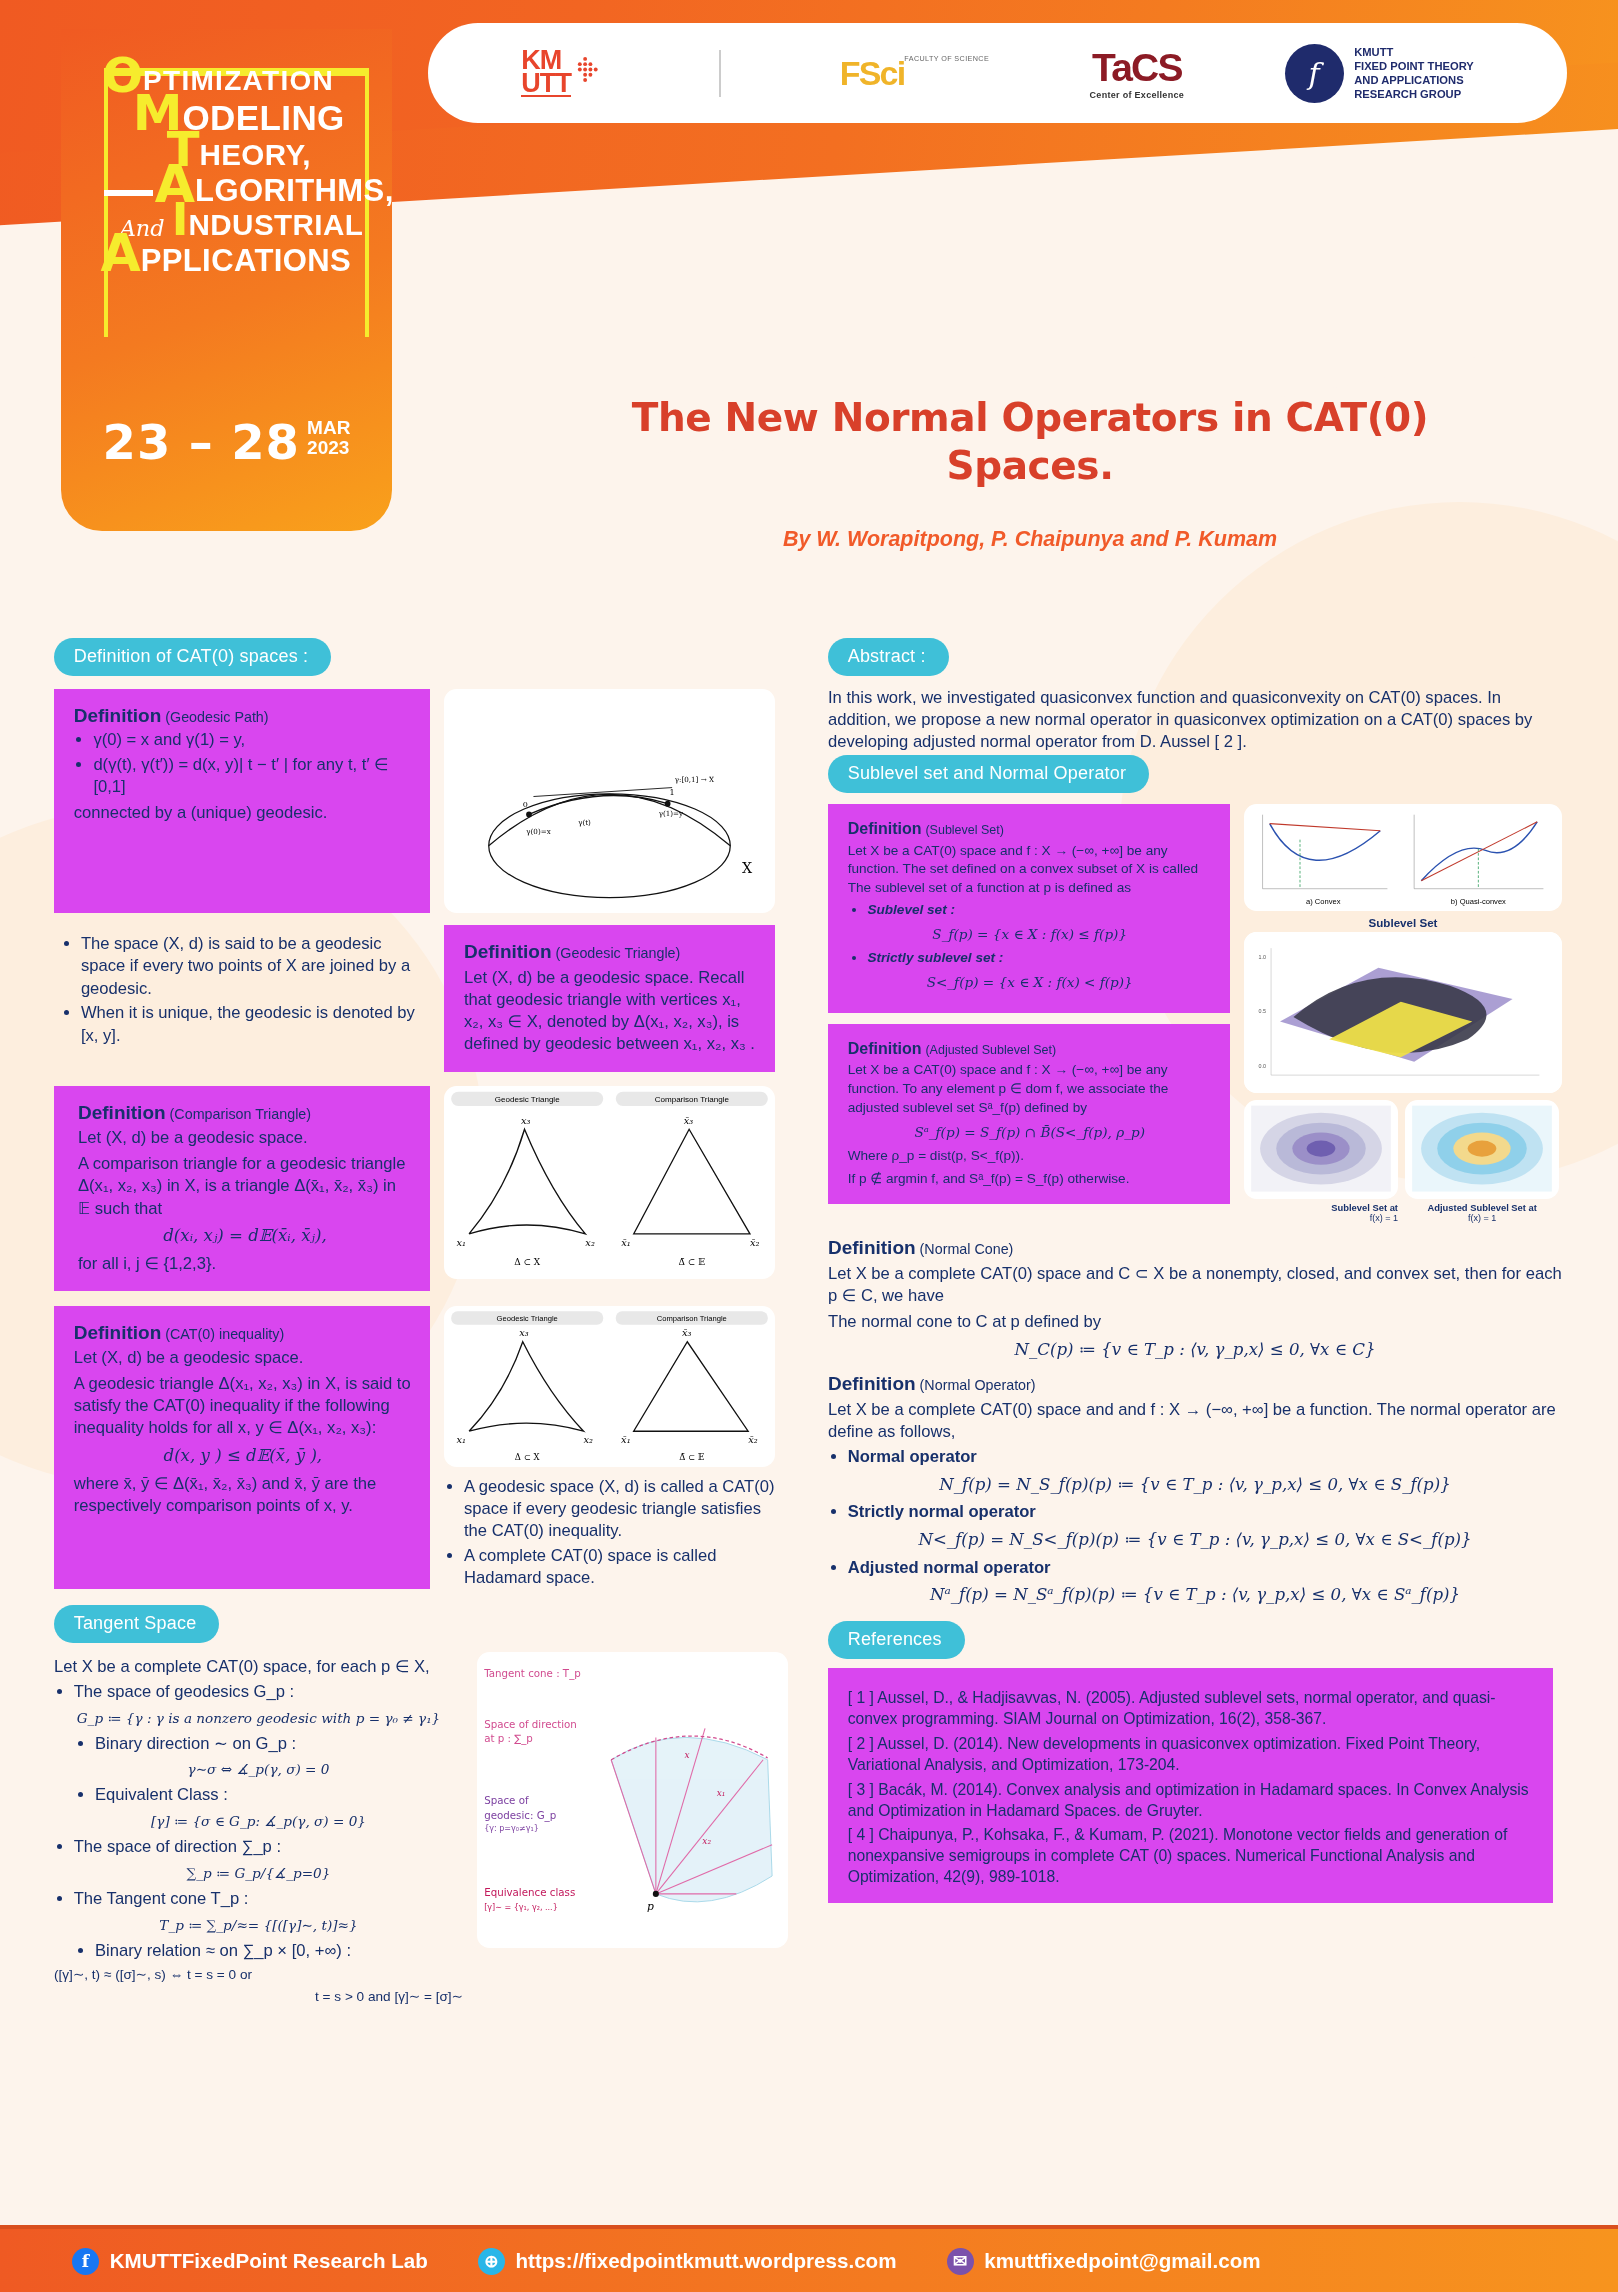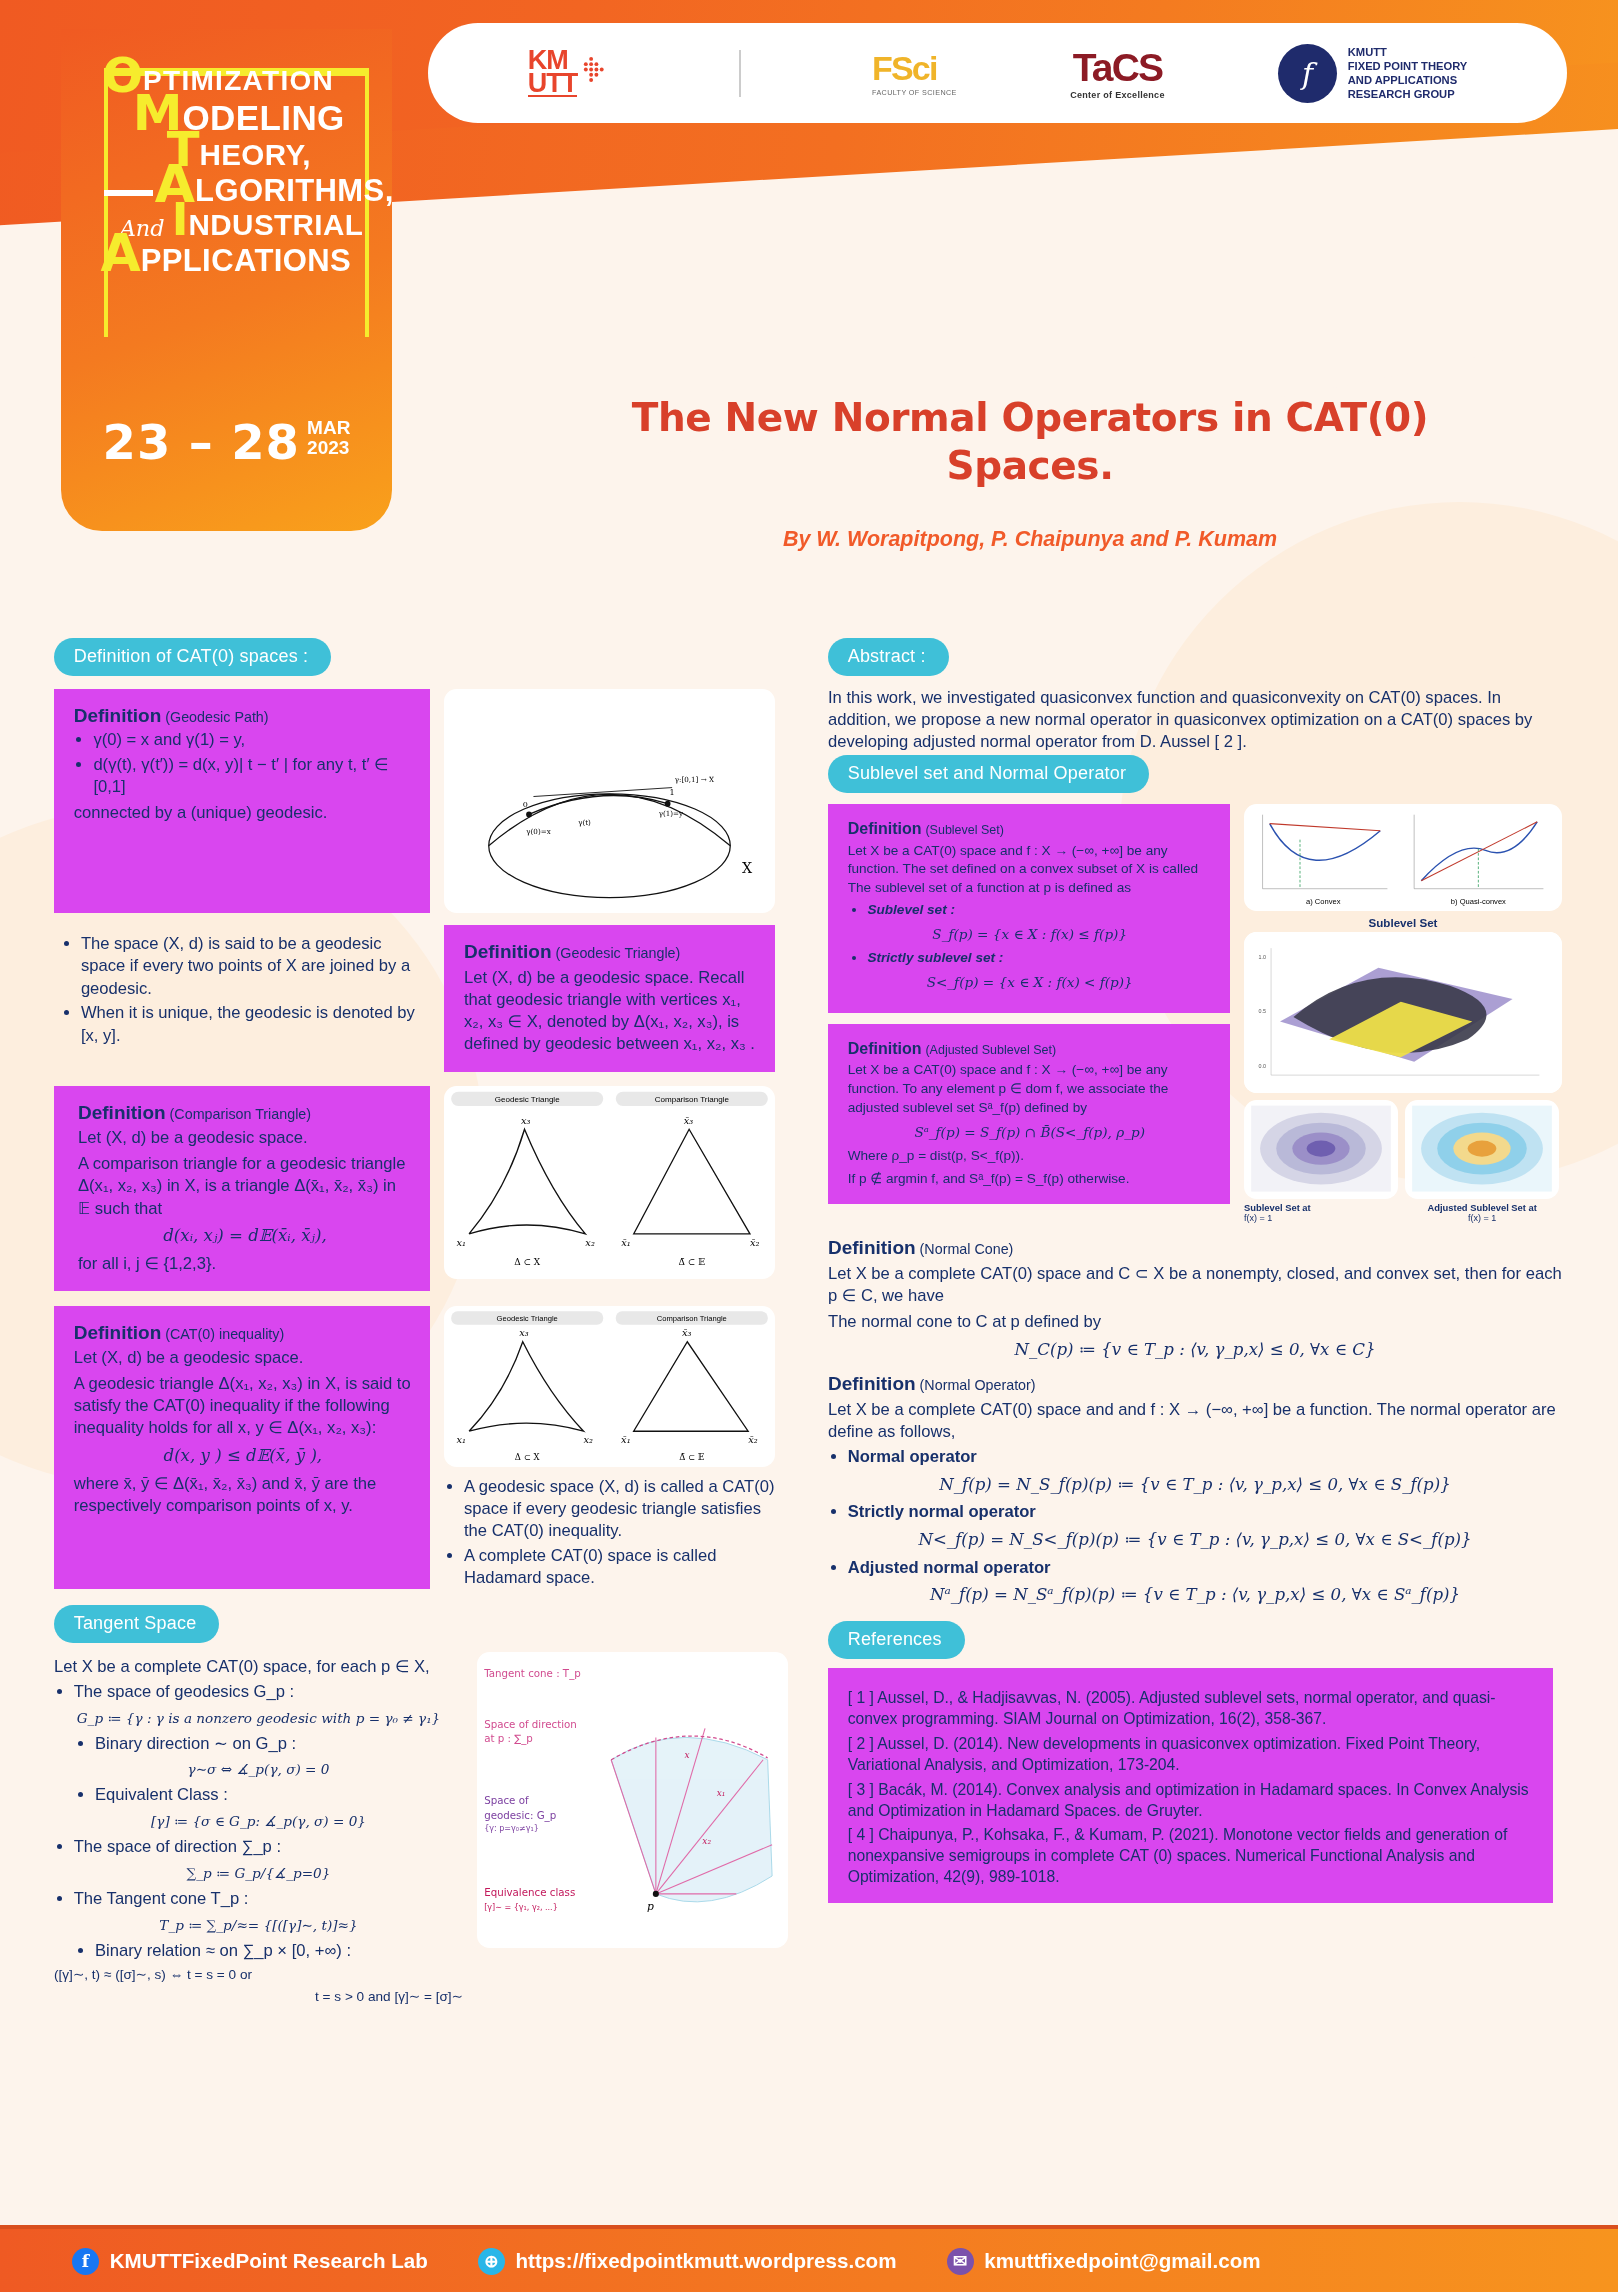--- a/index.html
+++ b/index.html
@@ -199,21 +199,21 @@
             <circle cx="10" cy="16" r="2.2"></circle>
           <circle cx="22" cy="16" r="2.2"></circle>
             <circle cx="28" cy="16" r="2.2"></circle>
             <circle cx="16" cy="22" r="2.2"></circle>
           <circle cx="22" cy="22" r="2.2"></circle>
             <circle cx="16" cy="28" r="2.2"></circle>
         </g>
       </svg>
     </div>
     <div class="divider-v"></div>
-    <div class="lg" style="flex-direction:column;align-items:flex-start">
+    <div class="lg" style="flex-direction:row;align-items:flex-start">
       <div class="fsci"><span class="f">FSci</span></div>
       <div class="fsci-sub">FACULTY OF SCIENCE</div>
     </div>
     <div class="lg" style="flex-direction:column;align-items:center">
       <div class="tacs"><span class="t">TaCS</span></div>
       <div class="tacs-sub">Center of Excellence</div>
     </div>
     <div class="lg">
       <div class="fp-circle">
           <span>f</span>
@@ -480,21 +480,21 @@
             <svg width="154" height="99" viewBox="0 0 172 110">
               <rect x="8" y="6" width="156" height="96" fill="#eaf6fb"></rect>
               <ellipse cx="86" cy="54" rx="68" ry="40" fill="#bfe2f2"></ellipse>
               <ellipse cx="86" cy="54" rx="50" ry="29" fill="#8fd0ea"></ellipse>
               <ellipse cx="86" cy="54" rx="32" ry="18" fill="#f3d98c"></ellipse>
               <ellipse cx="86" cy="54" rx="16" ry="9" fill="#e8a13c"></ellipse>
             </svg>
           </div>
         </div>
         <div class="row" style="gap:7.2px;margin-top:2.7px;">
-          <div style="width:154px;text-align:left;">
+          <div style="width:154px;text-align:right;">
             <div style="font-size:9.4px;font-weight:bold;color:#17306b;">Sublevel Set at</div>
             <div style="font-size:9px;color:#17306b;">f(x) = 1</div>
           </div>
           <div style="width:154px;text-align:center;">
             <div style="font-size:9.4px;font-weight:bold;color:#17306b;">Adjusted Sublevel Set at</div>
             <div style="font-size:9px;color:#17306b;">f(x) = 1</div>
           </div>
         </div>
       </div>
     </div>

